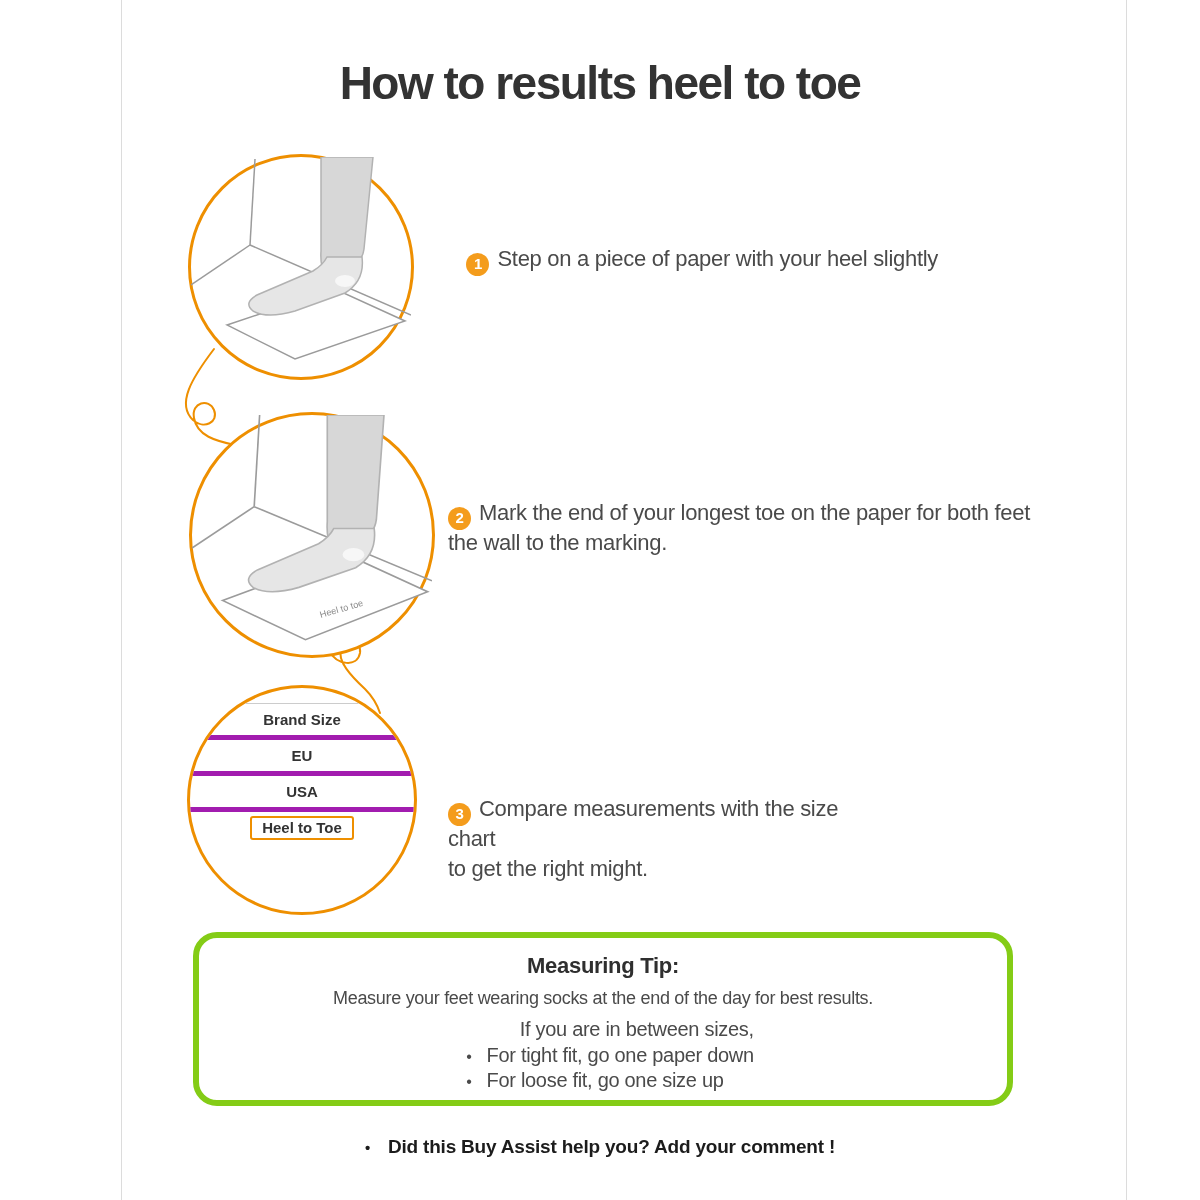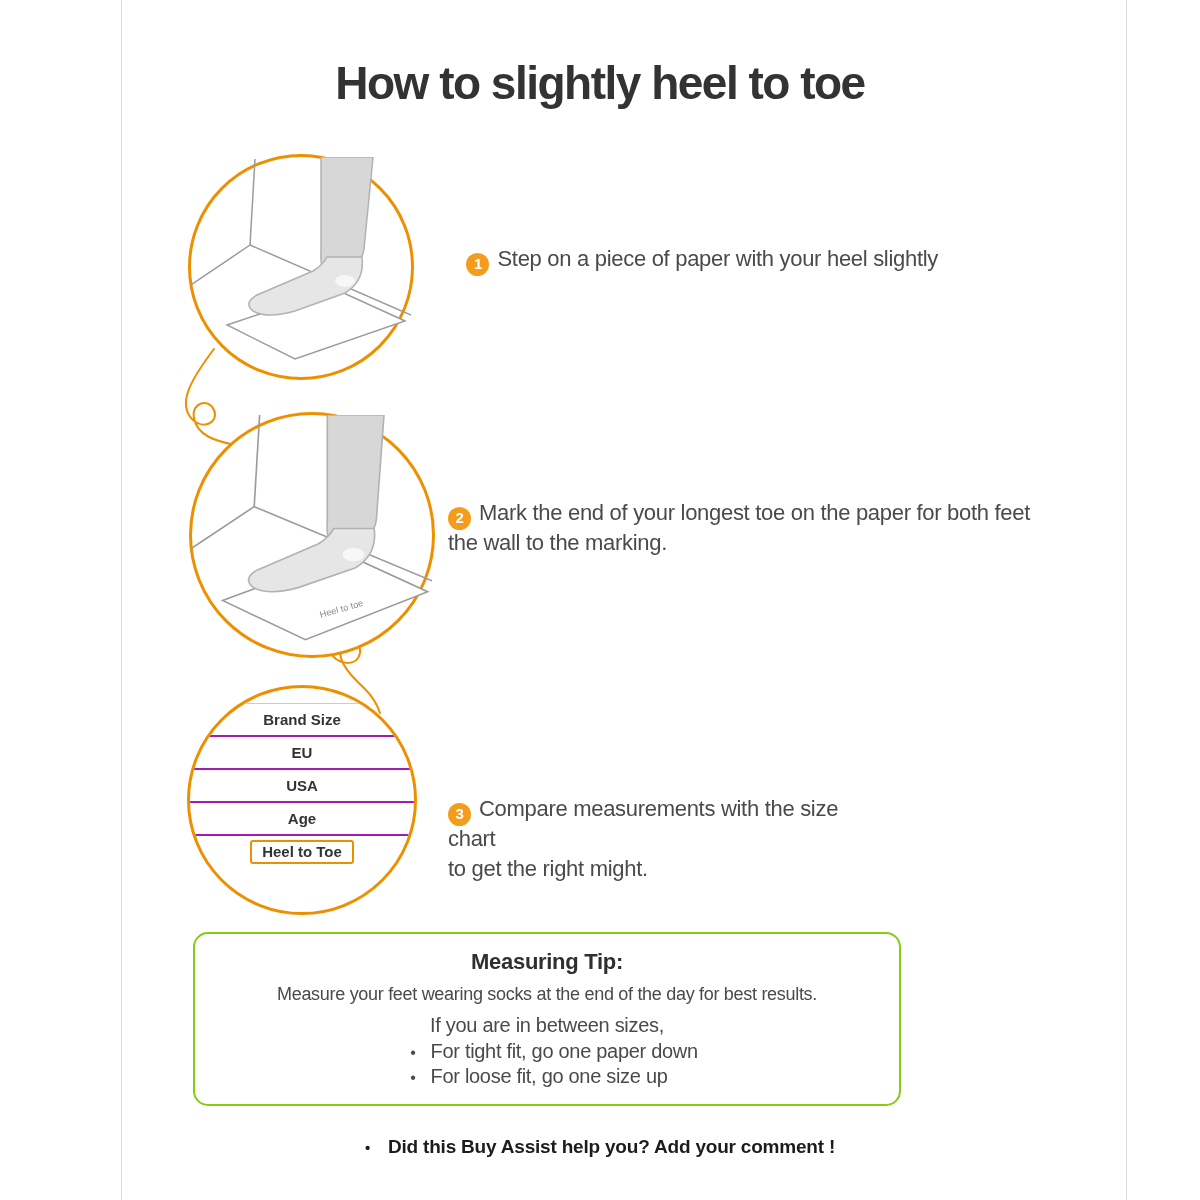--- a/index.html
+++ b/index.html
@@ -24,21 +24,21 @@
     box-sizing:border-box;z-index:2;
   }
   #circle1{left:188px;top:154px;width:226px;height:226px;}
   #circle2{left:189px;top:412px;width:246px;height:246px;}
   #circle3{left:187px;top:685px;width:230px;height:230px;overflow:hidden;}
   .circle svg{width:100%;height:100%;display:block;}
 
   .chart{position:absolute;left:0;right:0;top:15px;border-top:1px solid #cccccc;}
   .chart-row{
     height:31px;display:flex;align-items:center;justify-content:center;
-    font-size:15px;font-weight:600;color:#333333;border-bottom:2px solid #a21caf;
+    font-size:15px;font-weight:600;color:#333333;border-bottom:5px solid #a21caf;
   }
   .chart-row:last-child{border-bottom:none;}
   .heel-box{
     border:2px solid #ee8f00;border-radius:3px;padding:1px 10px 2px 10px;
   }
 
   .step{
     position:absolute;font-size:22px;line-height:1.36;letter-spacing:-0.3px;color:#4a4a4a;
   }
   #step1{left:448px;top:222px;width:490px;text-align:right;}
@@ -47,27 +47,27 @@
   .badge{
     display:inline-flex;width:23px;height:23px;border-radius:50%;
     background:#f49c1c;color:#ffffff;font-size:15px;font-weight:700;
     align-items:center;justify-content:center;margin-right:8px;
     position:relative;top:3px;
   }
   .step .line{display:block;}
   .step .first-line{display:inline;}
 
   .tip-box{
-    position:absolute;left:193px;top:932px;width:708px;height:174px;
-    border:2px solid #84cc16;border-radius:15px;box-sizing:border-box;
+    position:absolute;left:193px;top:932px;width:820px;height:174px;
+    border:6px solid #84cc16;border-radius:24px;box-sizing:border-box;
     text-align:center;background:#ffffff;
   }
   .tip-title{font-size:22px;font-weight:700;color:#2f2f2f;margin-top:15px;letter-spacing:-0.3px;}
   .tip-line1{font-size:18px;margin-top:9px;letter-spacing:-0.3px;color:#4a4a4a;}
-  .tip-inner{display:inline-block;text-align:center;margin-top:9px;font-size:20px;letter-spacing:-0.3px;color:#4a4a4a;}
+  .tip-inner{display:inline-block;text-align:right;margin-top:9px;font-size:20px;letter-spacing:-0.3px;color:#4a4a4a;}
   .tip-bullets{margin:3px 0 0 14px;padding:0;list-style:none;}
   .tip-bullets li{display:flex;gap:15px;margin-top:2px;align-items:baseline;}
   .tip-bullets .dot{font-size:16px;}
 
   .footer{
     position:absolute;left:0;top:1136px;width:100%;
     display:flex;justify-content:center;gap:18px;align-items:baseline;
     font-size:19px;font-weight:700;color:#1c1c1c;letter-spacing:-0.2px;
   }
   .footer .dot{font-size:15px;}
@@ -75,21 +75,21 @@
   .paper-label{font-size:8.5px;fill:#8a8a8a;font-family:"Liberation Sans",sans-serif;}
 </style>
 </head>
 <body>
 
 <div class="page">
 
   <div class="edge edge-left"></div>
   <div class="edge edge-right"></div>
 
-  <h1 class="title">How to slightly heel to toe</h1>
+  <h1 class="title">How to results heel to toe</h1>
 
   <svg class="connectors" viewBox="0 0 1200 1200">
     <path d="M214 349 C 192 378, 176 404, 193 420 C 204 430, 219 422, 214 410 C 209 398, 191 402, 194 418 C 197 436, 216 441, 235 445" fill="none" stroke="#ee8f00" stroke-width="2" stroke-linecap="round"></path>
     <path d="M329 651 C 337 665, 357 668, 360 653 C 362 641, 345 637, 341 649 C 337 661, 351 676, 365 689 C 373 697, 377 704, 380 713" fill="none" stroke="#ee8f00" stroke-width="2" stroke-linecap="round"></path>
   </svg>
 
   <div class="circle" id="circle1">
     <svg viewBox="0 0 220 220">
       <g stroke="#9b9b9b" stroke-width="1.5" fill="none">
         <path d="M64 2 L59 88"></path>
@@ -123,23 +123,20 @@
       <div class="chart-row">
         <span>Brand Size</span>
       </div>
       <div class="chart-row">
         <span>EU</span>
       </div>
       <div class="chart-row">
         <span>USA</span>
       </div>
       <div class="chart-row">
-        <span>Age</span>
-      </div>
-      <div class="chart-row">
         <span class="heel-box">Heel to Toe</span>
       </div>
     </div>
   </div>
 
   <p class="step" id="step1">
     <span class="badge">1</span><span class="first-line">Step on a piece of paper with your heel slightly</span>
   </p>
 
   <p class="step" id="step2">

